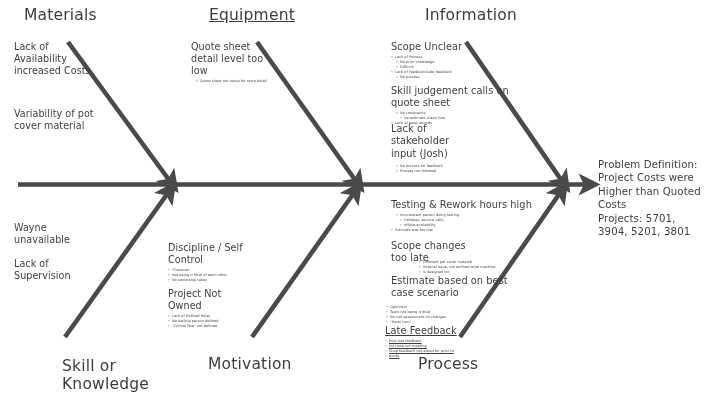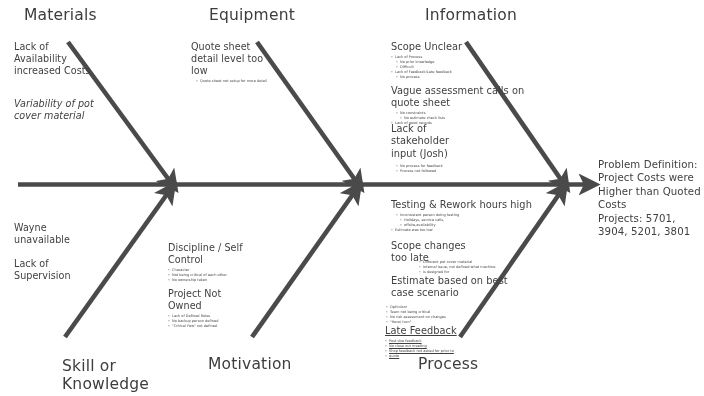--- a/index.html
+++ b/index.html
@@ -55,33 +55,33 @@
     <line x1="68" y1="42" x2="172" y2="184" stroke="#4a4a4a" stroke-width="4.6" marker-end="url(#arrowhead)"></line>
     <line x1="257" y1="42" x2="358" y2="184" stroke="#4a4a4a" stroke-width="4.6" marker-end="url(#arrowhead)"></line>
     <line x1="466" y1="42" x2="564" y2="184" stroke="#4a4a4a" stroke-width="4.6" marker-end="url(#arrowhead)"></line>
 
     <line x1="65" y1="337" x2="170" y2="190" stroke="#4a4a4a" stroke-width="4.6" marker-end="url(#arrowhead)"></line>
     <line x1="252" y1="337" x2="356" y2="190" stroke="#4a4a4a" stroke-width="4.6" marker-end="url(#arrowhead)"></line>
     <line x1="460" y1="337" x2="562" y2="190" stroke="#4a4a4a" stroke-width="4.6" marker-end="url(#arrowhead)"></line>
   </svg>
 
   <div class="cat-title" style="left:24px;top:6px;">Materials</div>
-  <div class="cat-title" style="left:209px;top:6px;">Equipment</div>
+  <div class="cat-title" style="left:209px;top:6px;text-decoration:underline;">Equipment</div>
   <div class="cat-title" style="left:425px;top:6px;">Information</div>
   <div class="cat-title centered" style="left:62px;top:357px;width:110px;">Skill or
 Knowledge</div>
   <div class="cat-title" style="left:208px;top:355px;">Motivation</div>
   <div class="cat-title" style="left:418px;top:355px;">Process</div>
 
   <div class="cause-block" style="left:14px;top:41px;width:98px;">
     <div class="cause-head">Lack of
 Availability
 increased Costs</div>
   </div>
-  <div class="cause-block" style="left:14px;top:98px;width:98px;font-style:italic;">
+  <div class="cause-block" style="left:14px;top:108px;width:98px;">
     <div class="cause-head">Variability of pot
 cover material</div>
   </div>
 
   <div class="cause-block" style="left:14px;top:222px;width:98px;">
     <div class="cause-head">Wayne
 unavailable</div>
   </div>
   <div class="cause-block" style="left:14px;top:258px;width:98px;">
     <div class="cause-head">Lack of
@@ -120,21 +120,21 @@
     <div class="cause-head big">Scope Unclear</div>
     <ul class="sub-list">
       <li>Lack of Process</li>
       <li class="lvl2">No prior knowledge</li>
       <li class="lvl2">Difficult</li>
       <li>Lack of Feedback/Late feedback</li>
       <li class="lvl2">No process</li>
     </ul>
   </div>
   <div class="cause-block" style="left:391px;top:85px;width:152px;">
-    <div class="cause-head big">Vague assessment calls on
+    <div class="cause-head big">Skill judgement calls on
 quote sheet</div>
     <ul class="sub-list">
       <li class="lvl2">No constraints</li>
       <li class="lvl3">No estimate check lists</li>
       <li>Lack of good records</li>
     </ul>
   </div>
   <div class="cause-block" style="left:391px;top:123px;width:104px;">
     <div class="cause-head big">Lack of
 stakeholder

